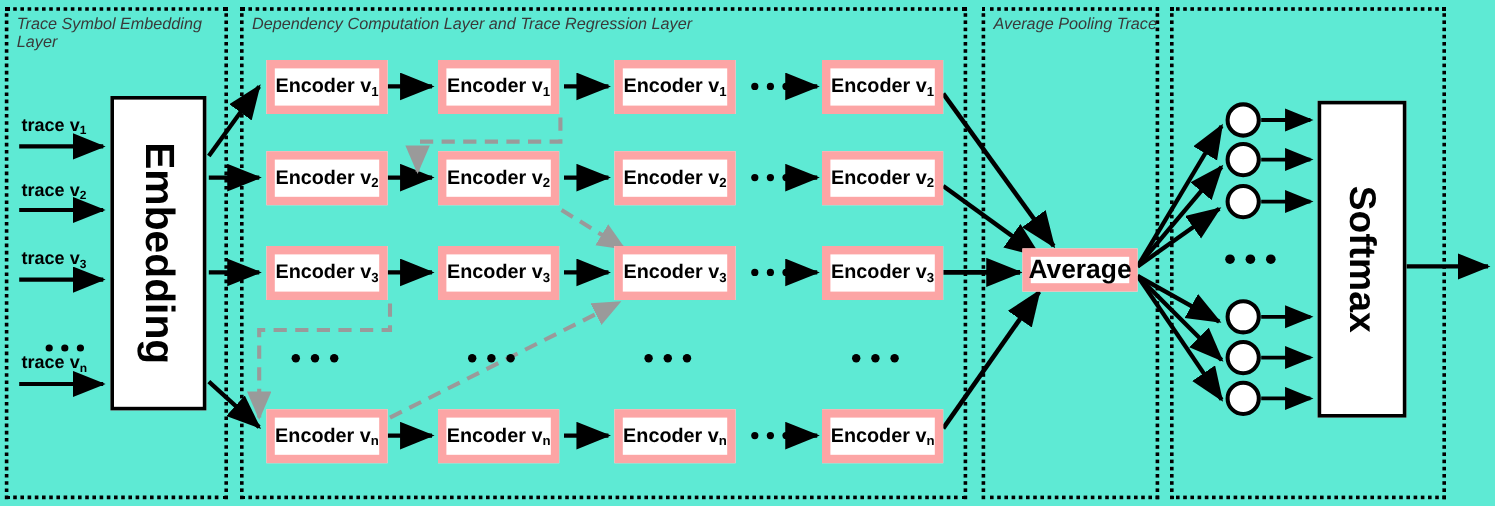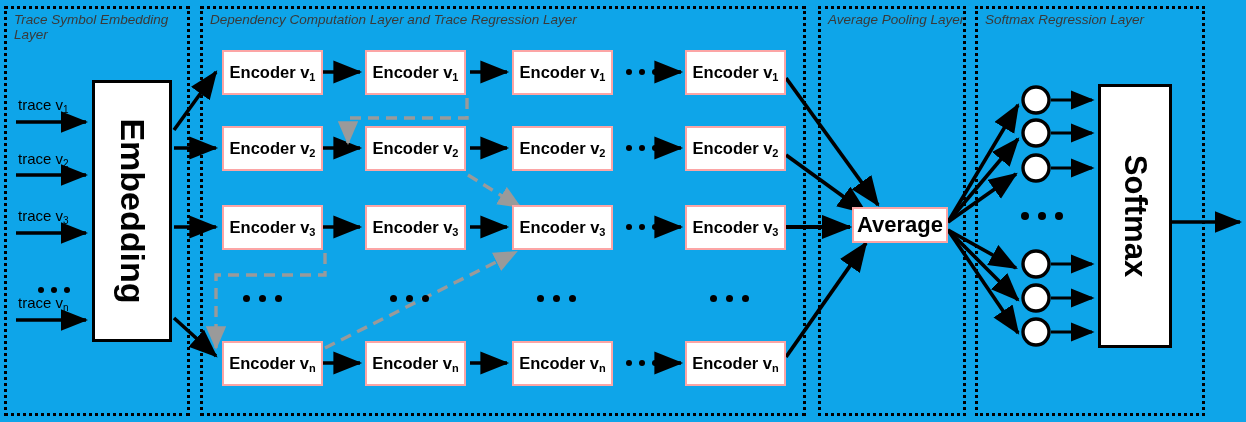--- a/index.html
+++ b/index.html
@@ -1,34 +1,34 @@
 <!DOCTYPE html>
 <html><head>
 <meta charset="utf-8">
 <style>
   html,body{margin:0;padding:0;background:#ffffff;}
   body{font-family:"Liberation Sans",sans-serif;}
-  #stage{position:relative;width:1246px;height:422px;background:#0ea5e9;overflow:hidden;}
+  #stage{position:relative;width:1246px;height:422px;background:#5eead4;overflow:hidden;}
   svg#canvas{position:absolute;left:0;top:0;width:1246px;height:422px;}
 
   .panel{position:absolute;border:3px dotted #000;box-sizing:border-box;}
   .panel-title{position:absolute;font-style:italic;font-size:13.5px;color:#3a3a3a;
     font-family:"Liberation Sans",sans-serif;line-height:15px;letter-spacing:0px;}
 
-  .nodebox{position:absolute;box-sizing:border-box;border:2px solid #fca5a5;background:#fff;
+  .nodebox{position:absolute;box-sizing:border-box;border:7px solid #fca5a5;background:#fff;
     display:flex;align-items:center;justify-content:center;}
   .nodebox span{font-weight:bold;font-size:16.5px;color:#000;white-space:nowrap;
     font-family:"Liberation Sans",sans-serif;}
   .nodebox span sub{font-size:11px;font-weight:bold;vertical-align:-3px;}
 
   .vbox{position:absolute;box-sizing:border-box;border:3px solid #000;background:#fff;}
   .vbox .vtext{position:absolute;left:50%;top:50%;transform:translate(-50%,-50%) rotate(90deg);
     font-weight:bold;white-space:nowrap;color:#000;font-family:"Liberation Sans",sans-serif;}
 
-  .trace-label{position:absolute;font-weight:normal;font-size:15px;color:#000;white-space:nowrap;
+  .trace-label{position:absolute;font-weight:bold;font-size:15px;color:#000;white-space:nowrap;
     font-family:"Liberation Sans",sans-serif;}
   .trace-label sub{font-size:10px;vertical-align:-3px;}
 
   .dots-h{position:absolute;display:flex;gap:7px;align-items:center;}
   .dots-h i{display:block;width:6px;height:6px;border-radius:50%;background:#000;}
   .dots-v{position:absolute;display:flex;gap:9px;align-items:center;}
   .dots-v i{display:block;width:7px;height:7px;border-radius:50%;background:#000;}
 </style>
 </head>
 <body>
@@ -123,24 +123,23 @@
     </g>
   </svg>
 
   <div class="panel" style="left:4px;top:6px;width:186px;height:410px;"></div>
   <div class="panel-title" style="left:14px;top:12px;width:160px;">Trace Symbol Embedding Layer</div>
 
   <div class="panel" style="left:200px;top:6px;width:606px;height:410px;"></div>
   <div class="panel-title" style="left:210px;top:12px;width:580px;">Dependency Computation Layer and Trace Regression Layer</div>
 
   <div class="panel" style="left:818px;top:6px;width:148px;height:410px;"></div>
-  <div class="panel-title" style="left:828px;top:12px;width:140px;">Average Pooling Layer</div>
+  <div class="panel-title" style="left:828px;top:12px;width:140px;">Average Pooling Trace</div>
 
   <div class="panel" style="left:975px;top:6px;width:230px;height:410px;"></div>
-  <div class="panel-title" style="left:985px;top:12px;width:220px;">Softmax Regression Layer</div>
 
   <div class="trace-label" style="left:18px;top:96px;">
     <span>trace v</span><sub>1</sub>
   </div>
   <div class="trace-label" style="left:18px;top:150px;">
     <span>trace v</span><sub>2</sub>
   </div>
   <div class="trace-label" style="left:18px;top:207px;">
     <span>trace v</span><sub>3</sub>
   </div>

